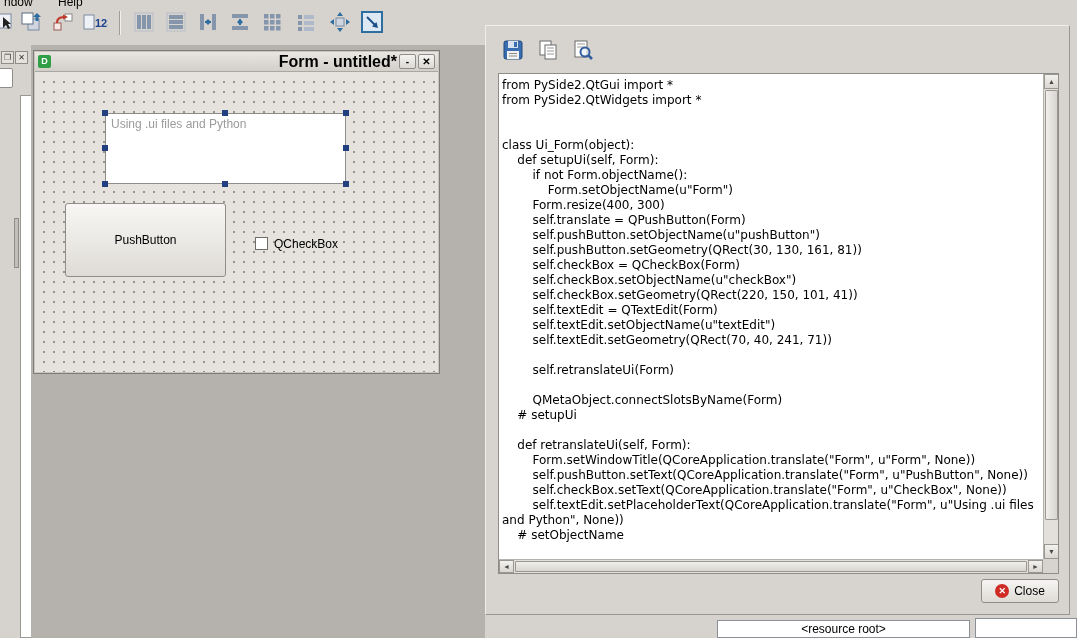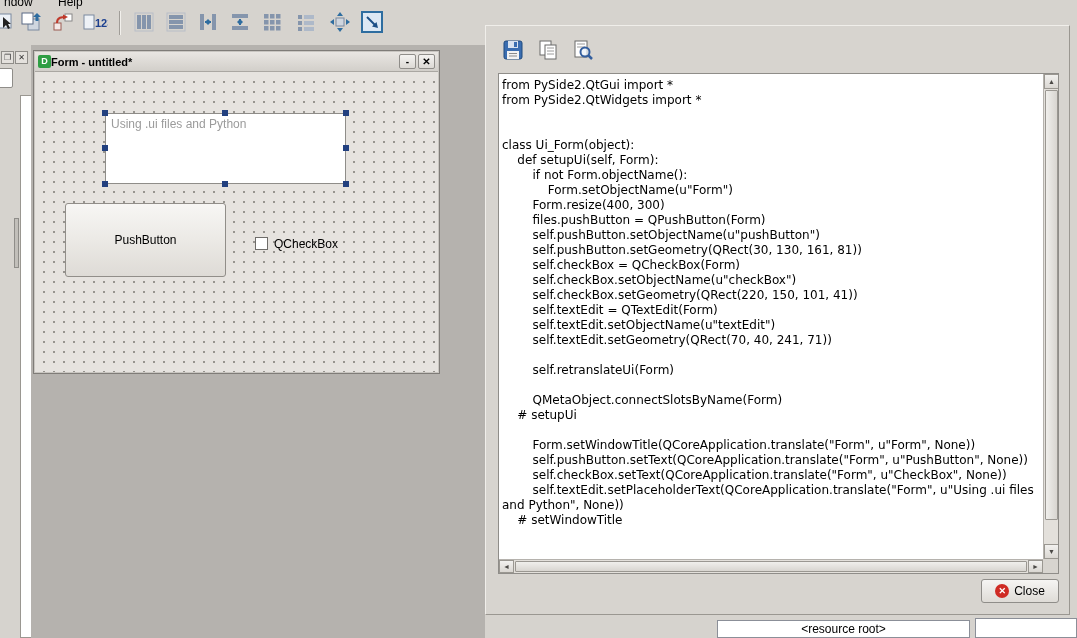--- a/index.html
+++ b/index.html
@@ -24,21 +24,21 @@
   .left-strip { position:absolute; left:20px; top:50px; width:11px; height:543px; background:#fff; border:1px solid #9a9791; border-right:none; }
   .left-scroll-handle { position:absolute; left:14px; top:173px; width:5px; height:50px; background:#c2bfba; border:1px solid #8f8d89; }
 
   
   .mdi { position:absolute; left:31px; top:45px; width:454px; height:593px; background:#b5b2ae; }
 
   
   .form-win { position:absolute; left:33px; top:50px; width:407px; height:324px; background:#e6e3df; border:1px solid #7f7c78; box-shadow:0 0 0 1px #c9c6c1 inset; }
   .titlebar { position:absolute; left:1px; top:1px; right:1px; height:20px; background:linear-gradient(#e9e6e2,#d2cfca); border-bottom:1px solid #aaa7a2; display:flex; align-items:center; padding:0 3px; }
   .win-icon { width:13px; height:13px; background:#2f9e44; border-radius:2px; color:#fff; font-size:9px; font-weight:bold; line-height:13px; text-align:center; flex:0 0 auto; }
-  .win-title { flex:1; text-align:left; font-size:11px; font-weight:bold; color:#000; }
+  .win-title { flex:1; text-align:right; font-size:16px; font-weight:bold; color:#000; }
   .win-btn { width:17px; height:15px; margin-left:2px; background:linear-gradient(#f4f3f1,#dcd9d4); border:1px solid #8f8d89; border-radius:2px; font-size:10px; font-weight:bold; line-height:13px; text-align:center; color:#000; flex:0 0 auto; }
   .canvas { position:absolute; left:1px; top:22px; right:1px; bottom:1px; background:#e6e3df;
             background-image:radial-gradient(circle, #97948f 1px, transparent 1.2px);
             background-size:10px 10px; background-position:4px 4px; }
 
   
   .qtextedit { position:absolute; left:70px; top:40px; width:241px; height:71px; background:#fff; border:1px solid #8f8d89; }
   .qtextedit .ph { position:absolute; left:5px; top:3px; font-size:12px; color:#9b9b9b; }
   .handle { position:absolute; width:6px; height:6px; background:#22407f; }
   .qpushbutton { position:absolute; left:30px; top:130px; width:161px; height:74px; background:linear-gradient(#f7f6f4,#eceae6 48%,#dedbd6); border:1px solid #918e89; border-radius:3px; display:flex; align-items:center; justify-content:center; font-size:12px; color:#000;text-align:right; }
@@ -268,41 +268,42 @@
       <div class="code-body">
         <div class="code-line">from PySide2.QtGui import *</div>
         <div class="code-line">from PySide2.QtWidgets import *</div>
         <div class="code-line"></div>
         <div class="code-line"></div>
         <div class="code-line">class Ui_Form(object):</div>
         <div class="code-line">    def setupUi(self, Form):</div>
         <div class="code-line">        if not Form.objectName():</div>
         <div class="code-line">            Form.setObjectName(u"Form")</div>
         <div class="code-line">        Form.resize(400, 300)</div>
-        <div class="code-line">        files.pushButton = QPushButton(Form)</div>
+        <div class="code-line">        self.translate = QPushButton(Form)</div>
         <div class="code-line">        self.pushButton.setObjectName(u"pushButton")</div>
         <div class="code-line">        self.pushButton.setGeometry(QRect(30, 130, 161, 81))</div>
         <div class="code-line">        self.checkBox = QCheckBox(Form)</div>
         <div class="code-line">        self.checkBox.setObjectName(u"checkBox")</div>
         <div class="code-line">        self.checkBox.setGeometry(QRect(220, 150, 101, 41))</div>
         <div class="code-line">        self.textEdit = QTextEdit(Form)</div>
         <div class="code-line">        self.textEdit.setObjectName(u"textEdit")</div>
         <div class="code-line">        self.textEdit.setGeometry(QRect(70, 40, 241, 71))</div>
         <div class="code-line"></div>
         <div class="code-line">        self.retranslateUi(Form)</div>
         <div class="code-line"></div>
         <div class="code-line">        QMetaObject.connectSlotsByName(Form)</div>
         <div class="code-line">    # setupUi</div>
         <div class="code-line"></div>
+        <div class="code-line">    def retranslateUi(self, Form):</div>
         <div class="code-line">        Form.setWindowTitle(QCoreApplication.translate("Form", u"Form", None))</div>
         <div class="code-line">        self.pushButton.setText(QCoreApplication.translate("Form", u"PushButton", None))</div>
         <div class="code-line">        self.checkBox.setText(QCoreApplication.translate("Form", u"CheckBox", None))</div>
         <div class="code-line">        self.textEdit.setPlaceholderText(QCoreApplication.translate("Form", u"Using .ui files</div>
         <div class="code-line">and Python", None))</div>
-        <div class="code-line">    # setWindowTitle</div>
+        <div class="code-line">    # setObjectName</div>
       </div>
 
       <div class="vscroll">
         <div class="sb-btn sb-up">▲</div>
         <div class="sb-handle"></div>
         <div class="sb-btn sb-down">▼</div>
       </div>
       <div class="hscroll">
         <div class="sb-btn sb-left">◄</div>
         <div class="sb-handle"></div>

